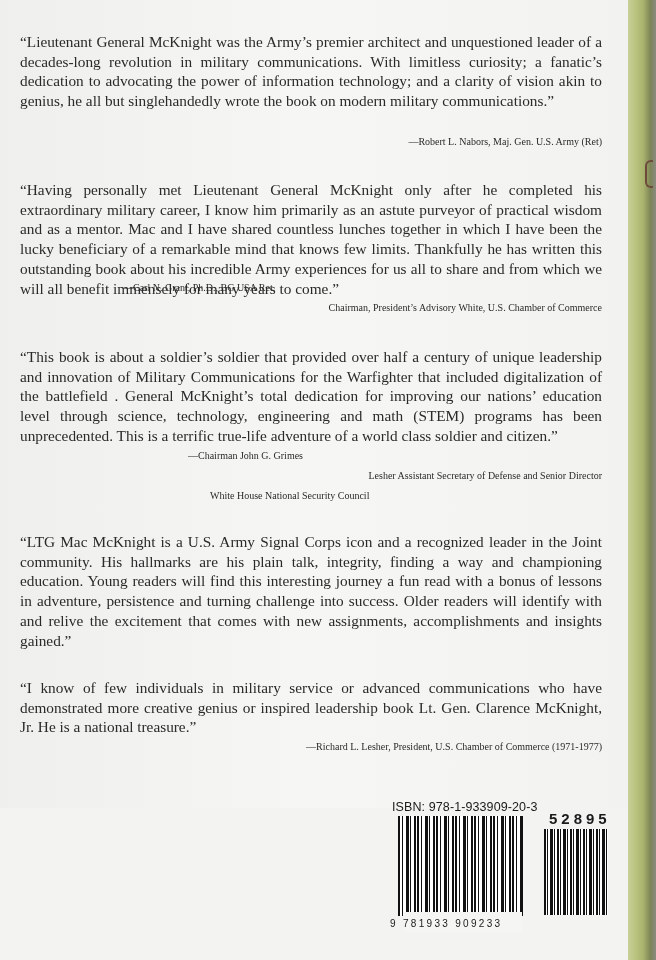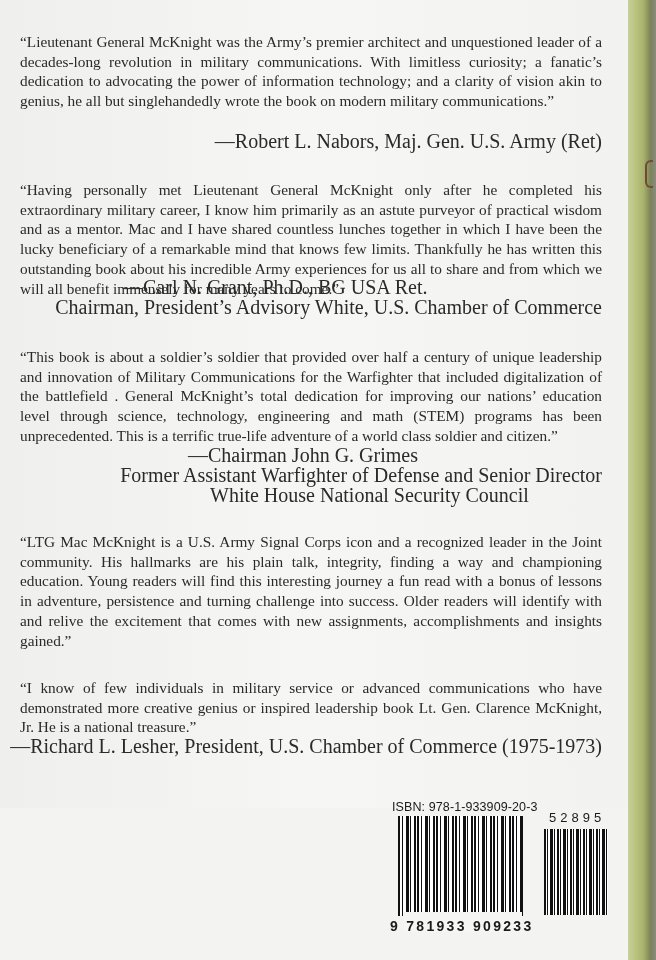--- a/index.html
+++ b/index.html
@@ -20,79 +20,79 @@
     .spine-mark {
       position:absolute; left:645px; top:160px; width:6px; height:24px;
       border:2px solid #6d4a3a; border-right:none; border-radius:6px 0 0 6px;
     }
     .quote {
       position:absolute; left:20px; width:582px;
       font-size:15.3px; line-height:19.7px;
       text-align:justify; text-align-last:left;
     }
     .attr {
-      position:absolute; font-size:20px; line-height:19.7px; white-space:nowrap;
+      position:absolute; font-size:10px; line-height:19.7px; white-space:nowrap;
     }
     .attr-right { right:26px; text-align:right; }
     .barcode-area {
       position:absolute; left:392px; top:800px; width:230px; height:140px;
     }
     .isbn-label {
       position:absolute; left:0px; top:0px;
       font-family:"Liberation Sans", "DejaVu Sans", sans-serif;
       font-size:12.5px; color:#1a1a1a; letter-spacing:0.1px;
     }
     .price-label {
       position:absolute; left:157px; top:10px;
       font-family:"Liberation Sans", "DejaVu Sans", sans-serif;
-      font-size:13px; letter-spacing:4px; color:#1a1a1a;
+      font-size:15px; letter-spacing:4px; color:#1a1a1a;font-weight:bold;
     }
     .bars-main {
       position:absolute; left:6px; top:16px; width:125px; height:100px;
       background: repeating-linear-gradient(90deg,
         #111 0 2px, #fff 2px 4px, #111 4px 5px, #fff 5px 8px,
         #111 8px 11px, #fff 11px 12px, #111 12px 13px, #fff 13px 16px,
         #111 16px 18px, #fff 18px 19px);
     }
     .bars-addon {
       position:absolute; left:152px; top:29px; width:64px; height:86px;
       background: repeating-linear-gradient(90deg,
         #111 0 2px, #fff 2px 3px, #111 3px 4px, #fff 4px 6px,
         #111 6px 9px, #fff 9px 10px, #111 10px 11px, #fff 11px 13px);
     }
     .barcode-digits {
       position:absolute; left:-2px; top:118px;
       font-family:"Liberation Sans", "DejaVu Sans", sans-serif;
-      font-size:14px; letter-spacing:2.3px; color:#1a1a1a; white-space:pre;font-weight:bold;
+      font-size:10px; letter-spacing:2.3px; color:#1a1a1a; white-space:pre;
     }
     .digits-mask {
       position:absolute; left:12px; top:112px; width:118px; height:20px; background:#f5f5f3;
     }
   </style>
 </head>
 <body>
 
 <div class="page">
 
   <div class="quote" style="top:32px;">“Lieutenant General McKnight was the Army’s premier architect and unquestioned leader of a decades-long revolution in military communications. With limitless curiosity; a fanatic’s dedication to advocating the power of information technology; and a clarity of vision akin to genius, he all but singlehandedly wrote the book on modern military communications.”</div>
   <div class="attr attr-right" style="top:132px;">—Robert L. Nabors, Maj. Gen.   U.S. Army (Ret)</div>
 
   <div class="quote" style="top:180px;">“Having personally met Lieutenant General McKnight only after he completed his extraordinary military career, I know him primarily as an astute purveyor of practical wisdom and as a mentor. Mac and I have shared countless lunches together in which I have been the lucky beneficiary of a remarkable mind that knows few limits. Thankfully he has written this outstanding book about his incredible Army experiences for us all to share and from which we will all benefit immensely for many years to come.”</div>
   <div class="attr" style="left:123px; top:278px;">—Carl N. Grant, Ph.D., BG USA Ret.</div>
   <div class="attr attr-right" style="top:298px;">Chairman, President’s Advisory White, U.S. Chamber of Commerce</div>
 
   <div class="quote" style="top:347px;">“This book is about a soldier’s soldier that provided over half a century of unique leadership and innovation of Military Communications for the Warfighter that included digitalization of the battlefield . General McKnight’s total dedication for improving our nations’ education level through science, technology, engineering and math (STEM) programs has been unprecedented. This is a terrific true-life adventure of a world class soldier and citizen.”</div>
   <div class="attr" style="left:188px; top:446px;">—Chairman John G. Grimes</div>
-  <div class="attr attr-right" style="top:466px;">Former Assistant Warfighter of Defense and Senior Director</div>
+  <div class="attr attr-right" style="top:466px;">Lesher Assistant Secretary of Defense and Senior Director</div>
   <div class="attr" style="left:202px; top:486px;margin-left:8px;">White House National Security Council</div>
 
   <div class="quote" style="top:532px;">“LTG Mac McKnight is a U.S. Army Signal Corps icon and a recognized leader in the Joint community. His hallmarks are his plain talk, integrity, finding a way and championing education. Young readers will find this interesting journey a fun read with a bonus of lessons in adventure, persistence and turning challenge into success. Older readers will identify with and relive the excitement that comes with new assignments, accomplishments and insights gained.”</div>
 
   <div class="quote" style="top:678px;">“I know of few individuals in military service or advanced communications who have demonstrated more creative genius or inspired leadership book Lt. Gen. Clarence McKnight, Jr. He is a national treasure.”</div>
-  <div class="attr attr-right" style="top:737px;">—Richard L. Lesher, President, U.S. Chamber of Commerce (1975-1973)</div>
+  <div class="attr attr-right" style="top:737px;">—Richard L. Lesher, President, U.S. Chamber of Commerce (1971-1977)</div>
 
   <div class="barcode-area">
     <div class="isbn-label">ISBN: 978-1-933909-20-3</div>
     <div class="price-label">52895</div>
     <div class="bars-main"></div>
     <div class="bars-addon"></div>
     <div class="digits-mask"></div>
     <div class="barcode-digits">9 781933 909233</div>
   </div>
 </div>

